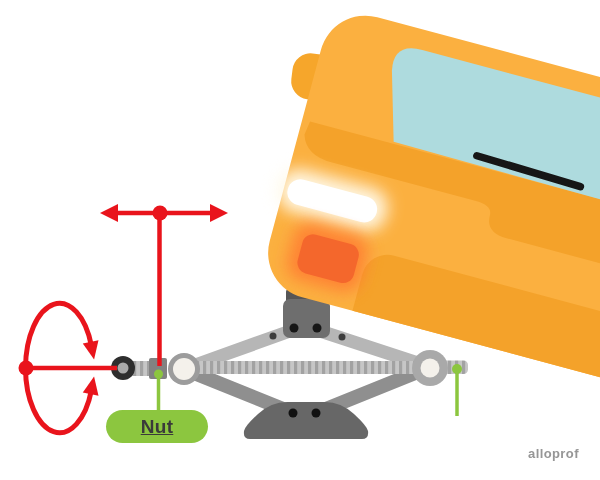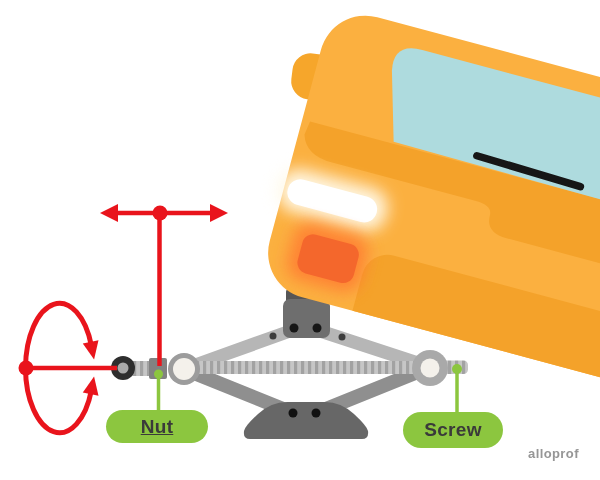--- a/index.html
+++ b/index.html
@@ -155,15 +155,14 @@
       <line class="green-s" x1="158.5" y1="374" x2="158.5" y2="414" stroke-width="3.5"></line>
       <circle class="green-f" cx="158.5" cy="374" r="4.5"></circle>
     </g>
     <g>
       <line class="green-s" x1="457" y1="369" x2="457" y2="416" stroke-width="3.5"></line>
       <circle class="green-f" cx="457" cy="369" r="5"></circle>
     </g>
   </svg>
 
   <div id="nut-label" class="pill">Nut</div>
-  <div id="screw-label" class="pill">Screw</div>
   <div id="watermark">alloprof</div>
 </div>
 
 </body></html>

